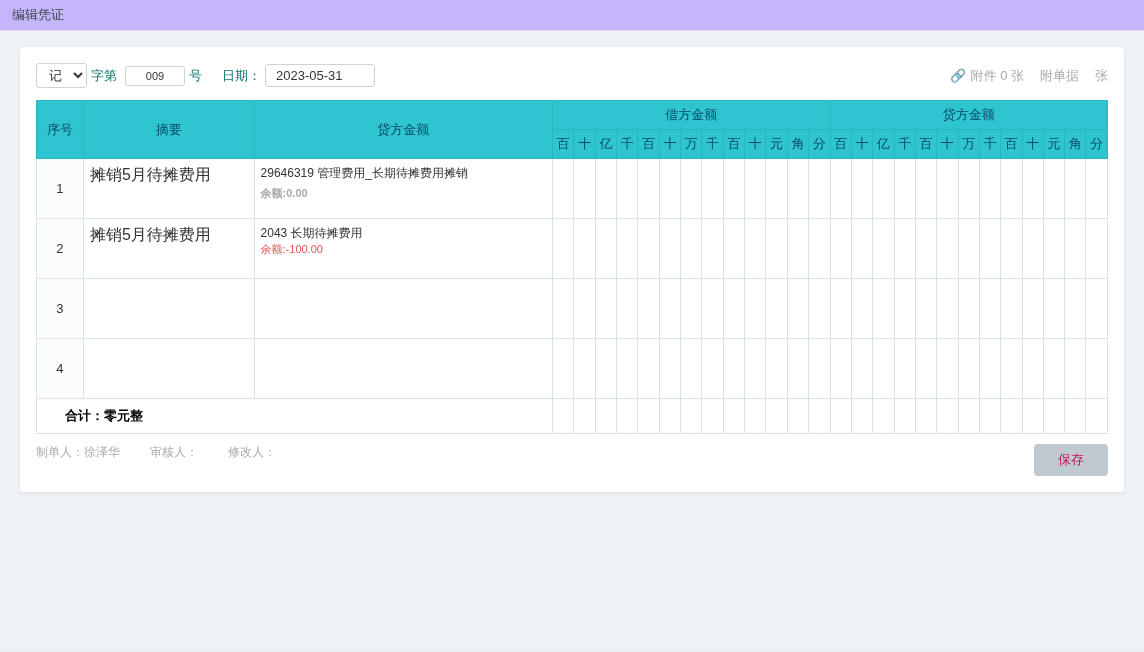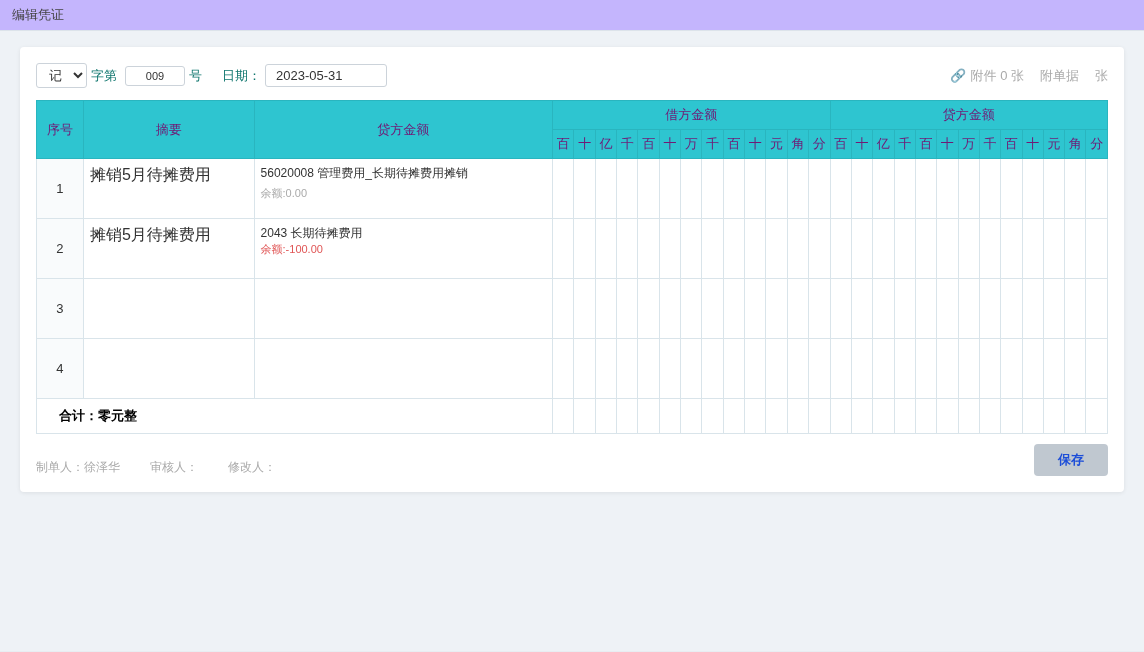--- a/index.html
+++ b/index.html
@@ -83,21 +83,21 @@
       color: #333;
       width: 60px;
       text-align: center;
     }
     .date-input {
       border: 1px solid #ccd3da;
       border-radius: 3px;
       padding: 3px 10px;
       font-size: 13px;
       color: #333;
-      width: 122px;
+      width: 110px;
       background: #fff;
     }
     .meta-right {
       margin-left: auto;
       display: flex;
       align-items: center;
       gap: 16px;
       color: #aaa;
       font-size: 13px;
     }
@@ -108,21 +108,21 @@
       color: #aaa;
       cursor: pointer;
     }
     .voucher-table {
       width: 100%;
       border-collapse: collapse;
       table-layout: fixed;
     }
     .header-row-1 th, .header-row-2 th {
       background: #2ec5d0;
-      color: #701a75;
+      color: #0c4a6e;
       text-align: center;
       font-weight: normal;
       font-size: 13px;
       border: 1px solid #29b5bf;
       padding: 5px 2px;
     }
     .col-seq { width: 44px; }
     .col-summary { width: 160px; }
     .col-account { width: 280px; }
     .col-digit { width: 20px; min-width: 18px; }
@@ -150,51 +150,51 @@
       font-size: 12px;
     }
     .account-code {
       color: #333;
       font-size: 12px;
     }
     .balance-text {
       color: #aaa;
       font-size: 11px;
       margin-top: 4px;
+      font-weight: bold;
     }
     .balance-negative {
       color: #e05555;
       font-size: 11px;
     }
     .digit-cell {
       text-align: center;
       vertical-align: middle;
       border: 1px solid #d9e4ea;
       font-size: 12px;
       color: #333;
       padding: 0;
     }
     .footer-bar {
       display: flex;
-      align-items: flex-end;
+      align-items: flex-start;
       gap: 30px;
       padding: 10px 0 0 0;
       color: #aaa;
       font-size: 12px;
     }
     .save-btn {
       margin-left: auto;
       background: #c0c8d0;
-      color: #1d4ed8;
+      color: #be185d;
       border: none;
       border-radius: 4px;
       padding: 7px 24px;
       font-size: 13px;
       cursor: pointer;
-      font-weight: bold;
     }
     .table-wrapper {
       overflow-x: auto;
     }
     .header-digits {
       font-size: 11px;
     }
   </style>
 </head>
 <body>
@@ -305,21 +305,21 @@
             <th class="header-digits">元</th>
             <th class="header-digits">角</th>
             <th class="header-digits">分</th>
           </tr>
         </thead>
         <tbody id="table-body">
         <tr class="data-row">
               <td class="seq-cell">1</td>
               <td class="summary-cell">摊销5月待摊费用</td>
               <td class="account-cell">
-                <div class="account-code">56020008 管理费用_长期待摊费用摊销</div>
+                <div class="account-code">29646319 管理费用_长期待摊费用摊销</div>
                 <div class="balance-text">余额:0.00</div>
               </td>
               <td class="digit-cell"></td>
               <td class="digit-cell"></td>
               <td class="digit-cell"></td>
               <td class="digit-cell"></td>
               <td class="digit-cell"></td>
               <td class="digit-cell"></td>
               <td class="digit-cell"></td>
               <td class="digit-cell"></td>
@@ -434,21 +434,21 @@
               <td class="digit-cell"></td>
               <td class="digit-cell"></td>
               <td class="digit-cell"></td>
               <td class="digit-cell"></td>
               <td class="digit-cell"></td>
               <td class="digit-cell"></td>
             </tr>
           </tbody>
         <tfoot>
           <tr>
-            <td colspan="3" style="border:1px solid #d9e4ea; padding:8px 22px; font-size:13px; font-weight:bold;">合计：零元整</td>
+            <td colspan="3" style="border:1px solid #d9e4ea; padding:8px 28px; font-size:13px; font-weight:bold;">合计：零元整</td>
             <td class="digit-cell"></td>
             <td class="digit-cell"></td>
             <td class="digit-cell"></td>
             <td class="digit-cell"></td>
             <td class="digit-cell"></td>
             <td class="digit-cell"></td>
             <td class="digit-cell"></td>
             <td class="digit-cell"></td>
             <td class="digit-cell"></td>
             <td class="digit-cell"></td>

